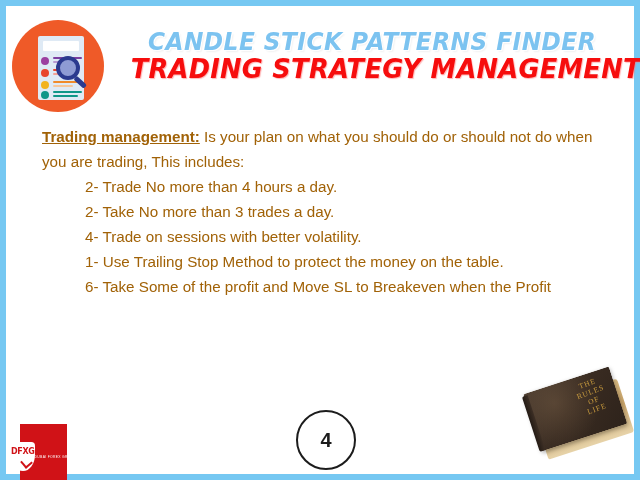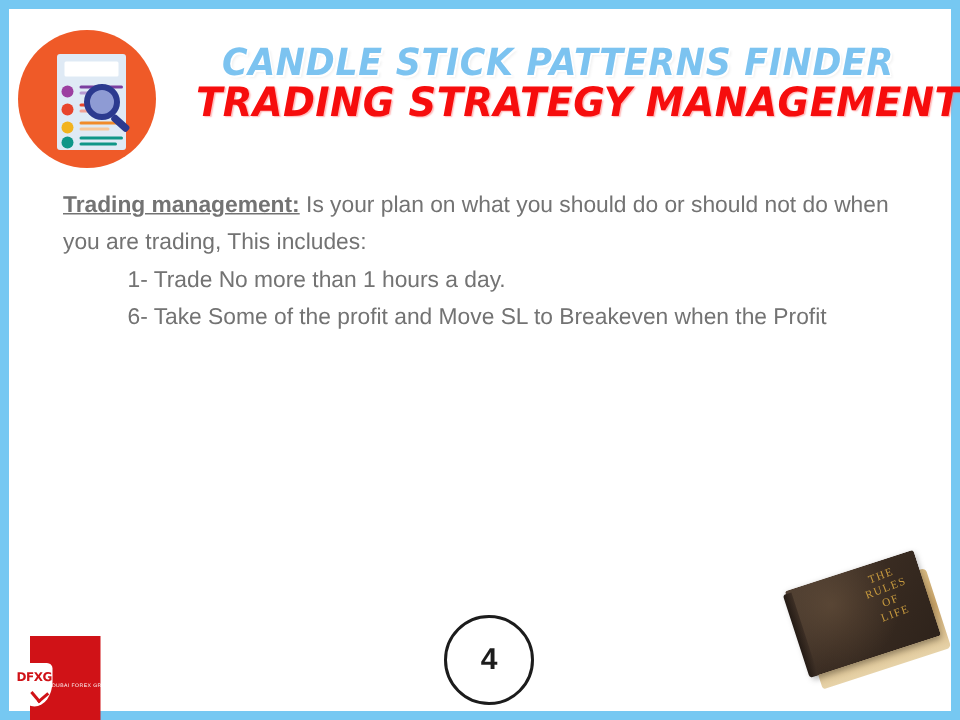--- a/index.html
+++ b/index.html
@@ -163,21 +163,21 @@
     margin-top: -2px;
     transform: scaleX(0.95);
   }
 
   
   .body-copy {
     position: absolute;
     left: 36px;
     top: 118px;
     width: 572px;
-    color: #737373;
+    color: #a16207;
     font-family: "Liberation Sans", sans-serif;
     font-size: 15.2px;
     line-height: 25px;
   }
   .para {
     margin: 0;
   }
   .lead-label {
     font-weight: bold;
     text-decoration: underline;
@@ -393,22 +393,25 @@
         <div class="title-sub">TRADING  STRATEGY MANAGEMENT</div>
       </div>
     </div>
 
     <div class="body-copy">
 
       <p class="para">
         <span class="lead-label">Trading management:</span><span> Is your plan on what you should do or should not do when you are trading, This includes:</span>
       </p>
 
-      <div class="sub-item">1- Trade No more than 1 hours a day.</div>
-
+      <div class="sub-item">2- Trade No more than 4 hours a day.</div>
+      <div class="sub-item">2- Take No more than 3 trades a day.</div>
+      <div class="sub-item">4- Trade on sessions with better volatility.</div>
+
+      <div class="sub-item">1- Use Trailing Stop Method to protect the money on the table.</div>
       <div class="sub-item">6- Take Some of the profit and Move SL to Breakeven when the Profit</div>
     </div>
 
     <div class="badge">
       <div class="badge-shield">
         <span class="badge-shield-text">DFXG</span>
         <span class="badge-tick"></span>
       </div>
       <div class="badge-caption">DUBAI FOREX GROUP</div>
     </div>

